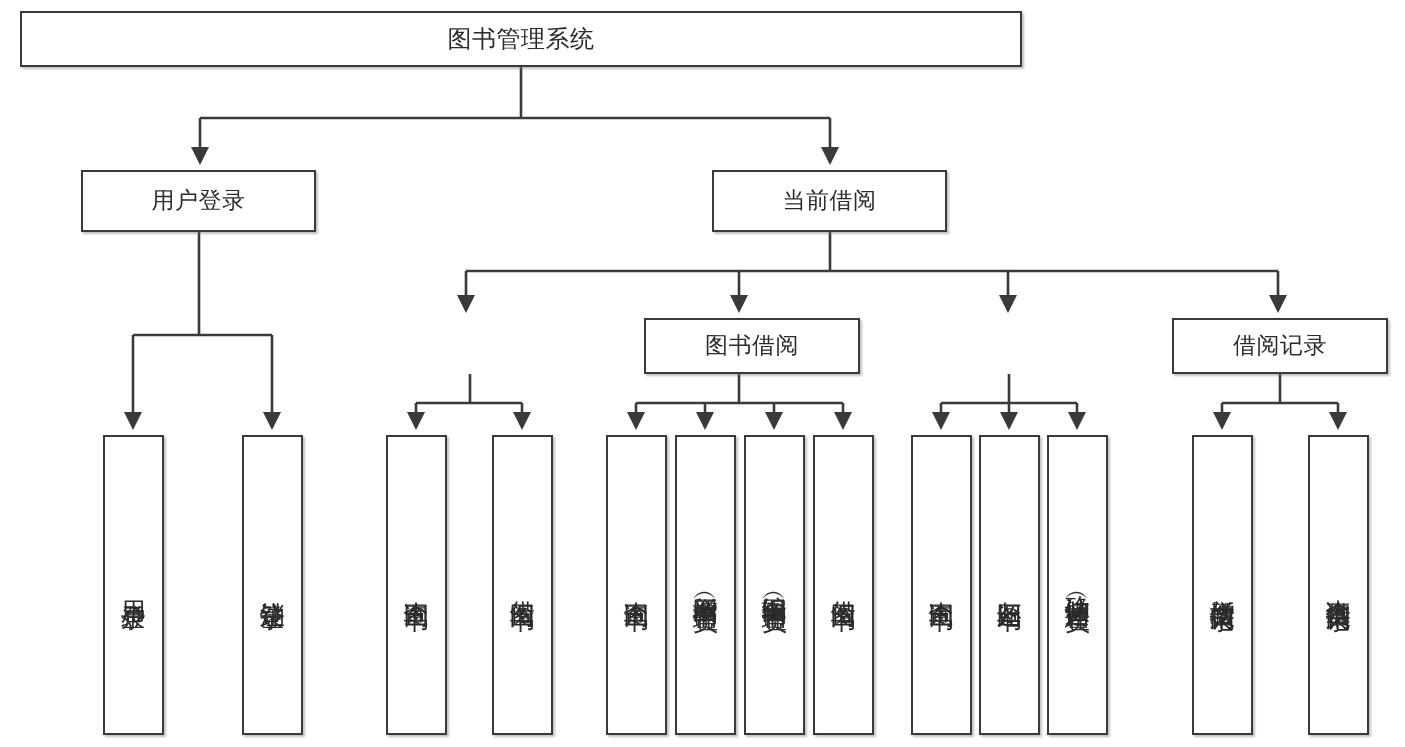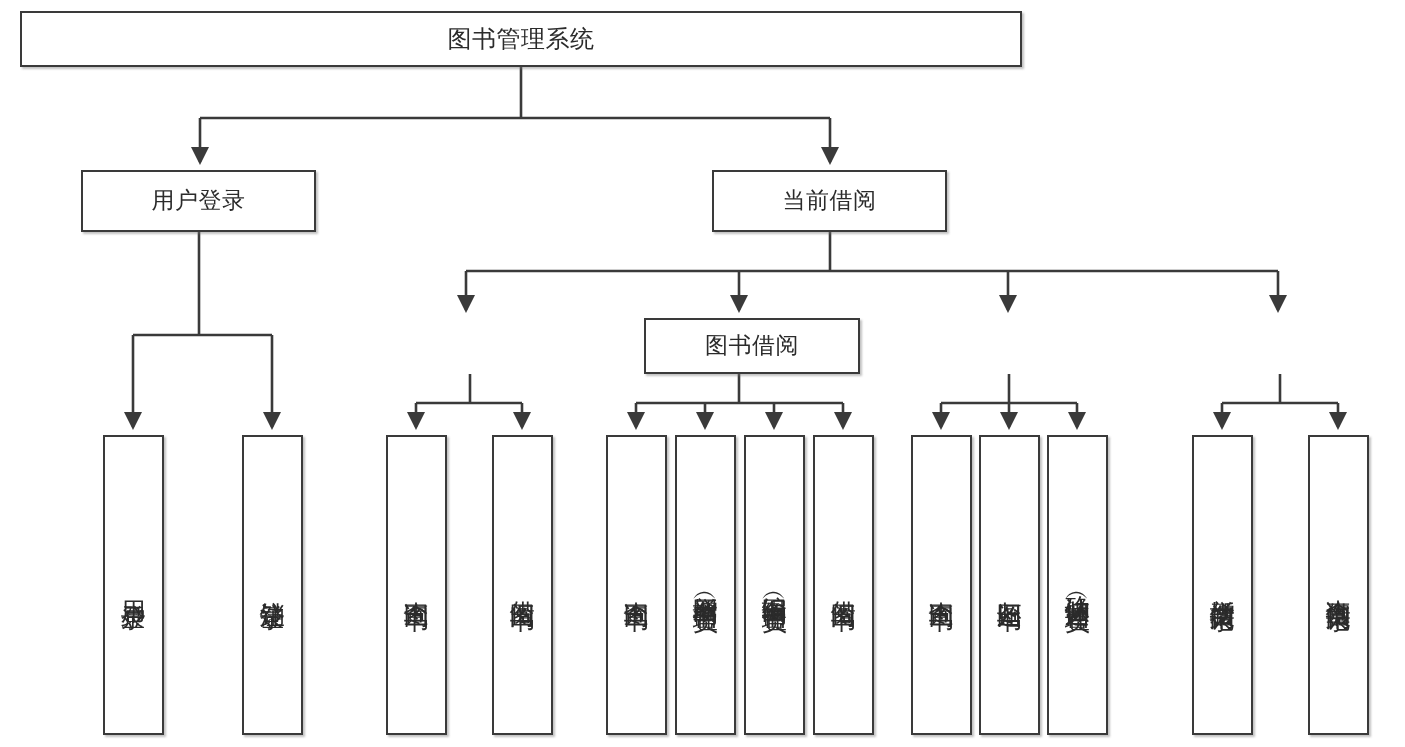--- a/index.html
+++ b/index.html
@@ -137,20 +137,23 @@
   <div class="node horiz" style="left:81px; top:170px; width:235px; height:62px;">
     <span class="label">用户登录</span>
   </div>
   <div class="node horiz" style="left:712px; top:170px; width:235px; height:62px;">
     <span class="label">当前借阅</span>
   </div>
 
   <div class="node horiz" style="left:632px; top:318px; width:216px; height:56px;margin-left:12px;">
     <span class="label">图书借阅</span>
   </div>
+  <div class="node horiz" style="left:1172px; top:318px; width:216px; height:56px;">
+    <span class="label">借阅记录</span>
+  </div>
 
   <div class="node vert" style="left:103px; top:435px; width:61px; height:300px;">
     <span class="label">用户登录</span>
   </div>
   <div class="node vert" style="left:242px; top:435px; width:61px; height:300px;">
     <span class="label">注销登录</span>
   </div>
 
   <div class="node vert" style="left:386px; top:435px; width:61px; height:300px;">
     <span class="label">查询图书</span>

